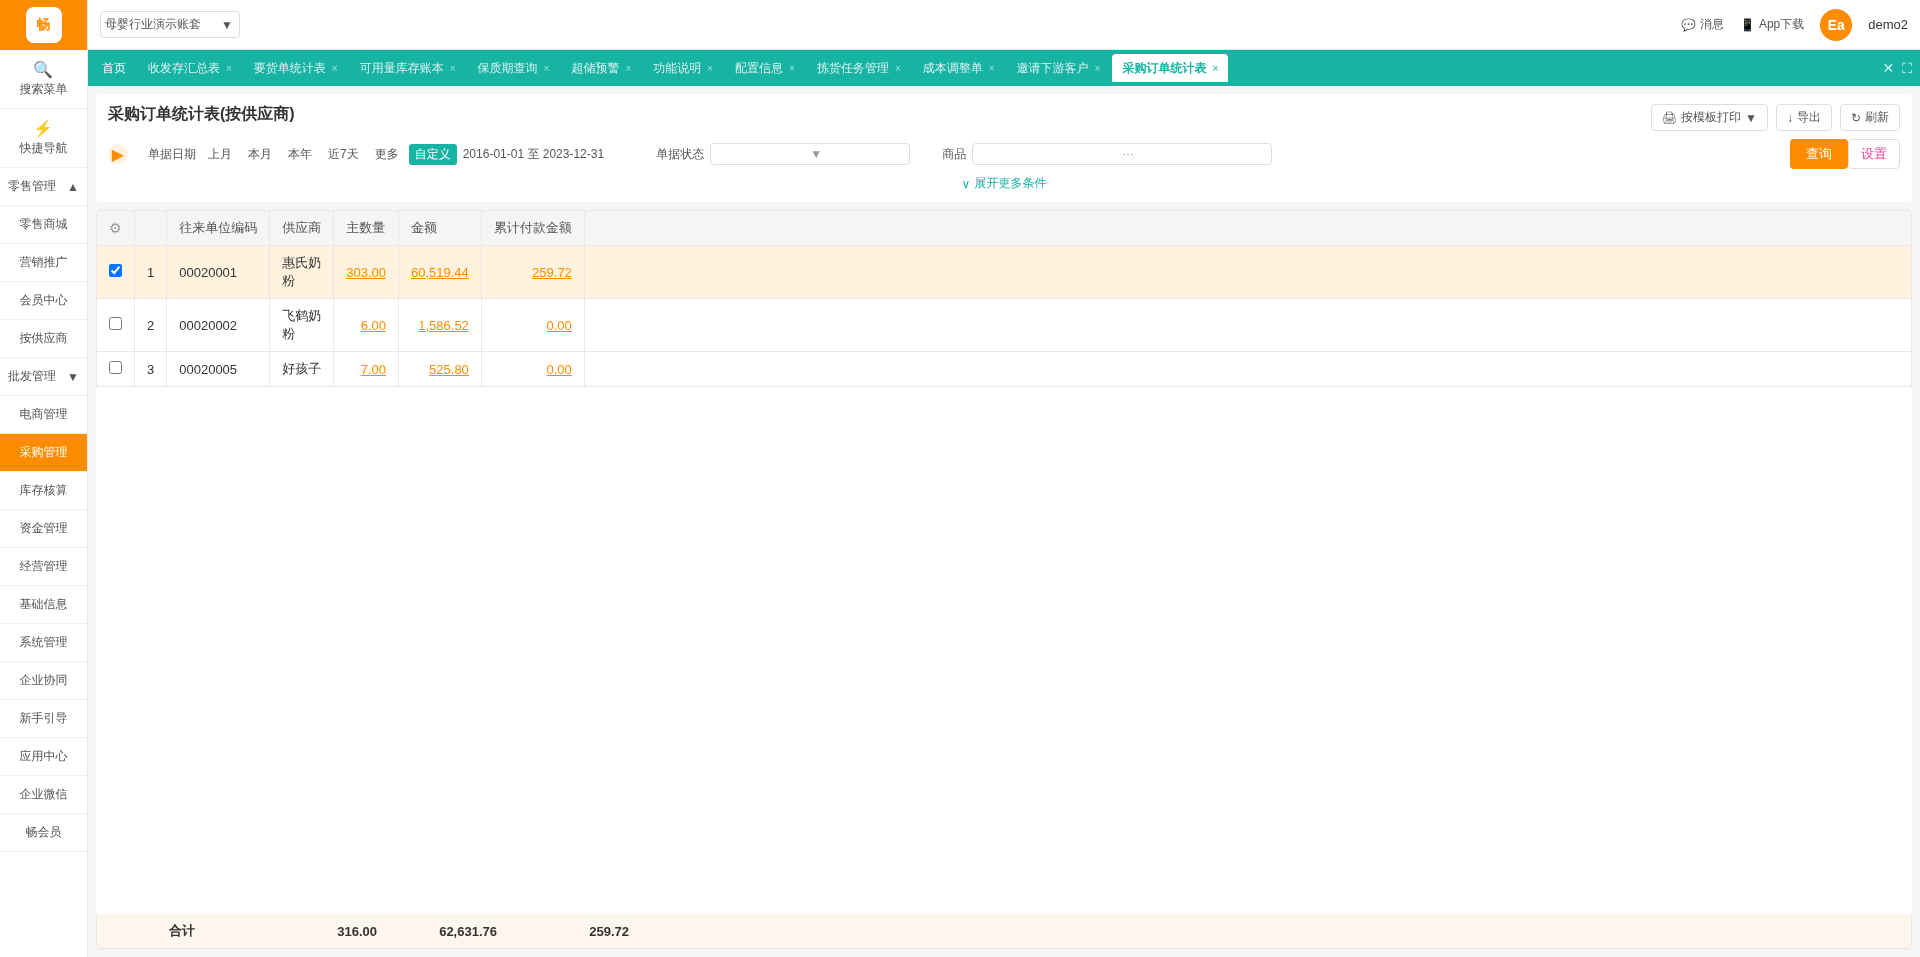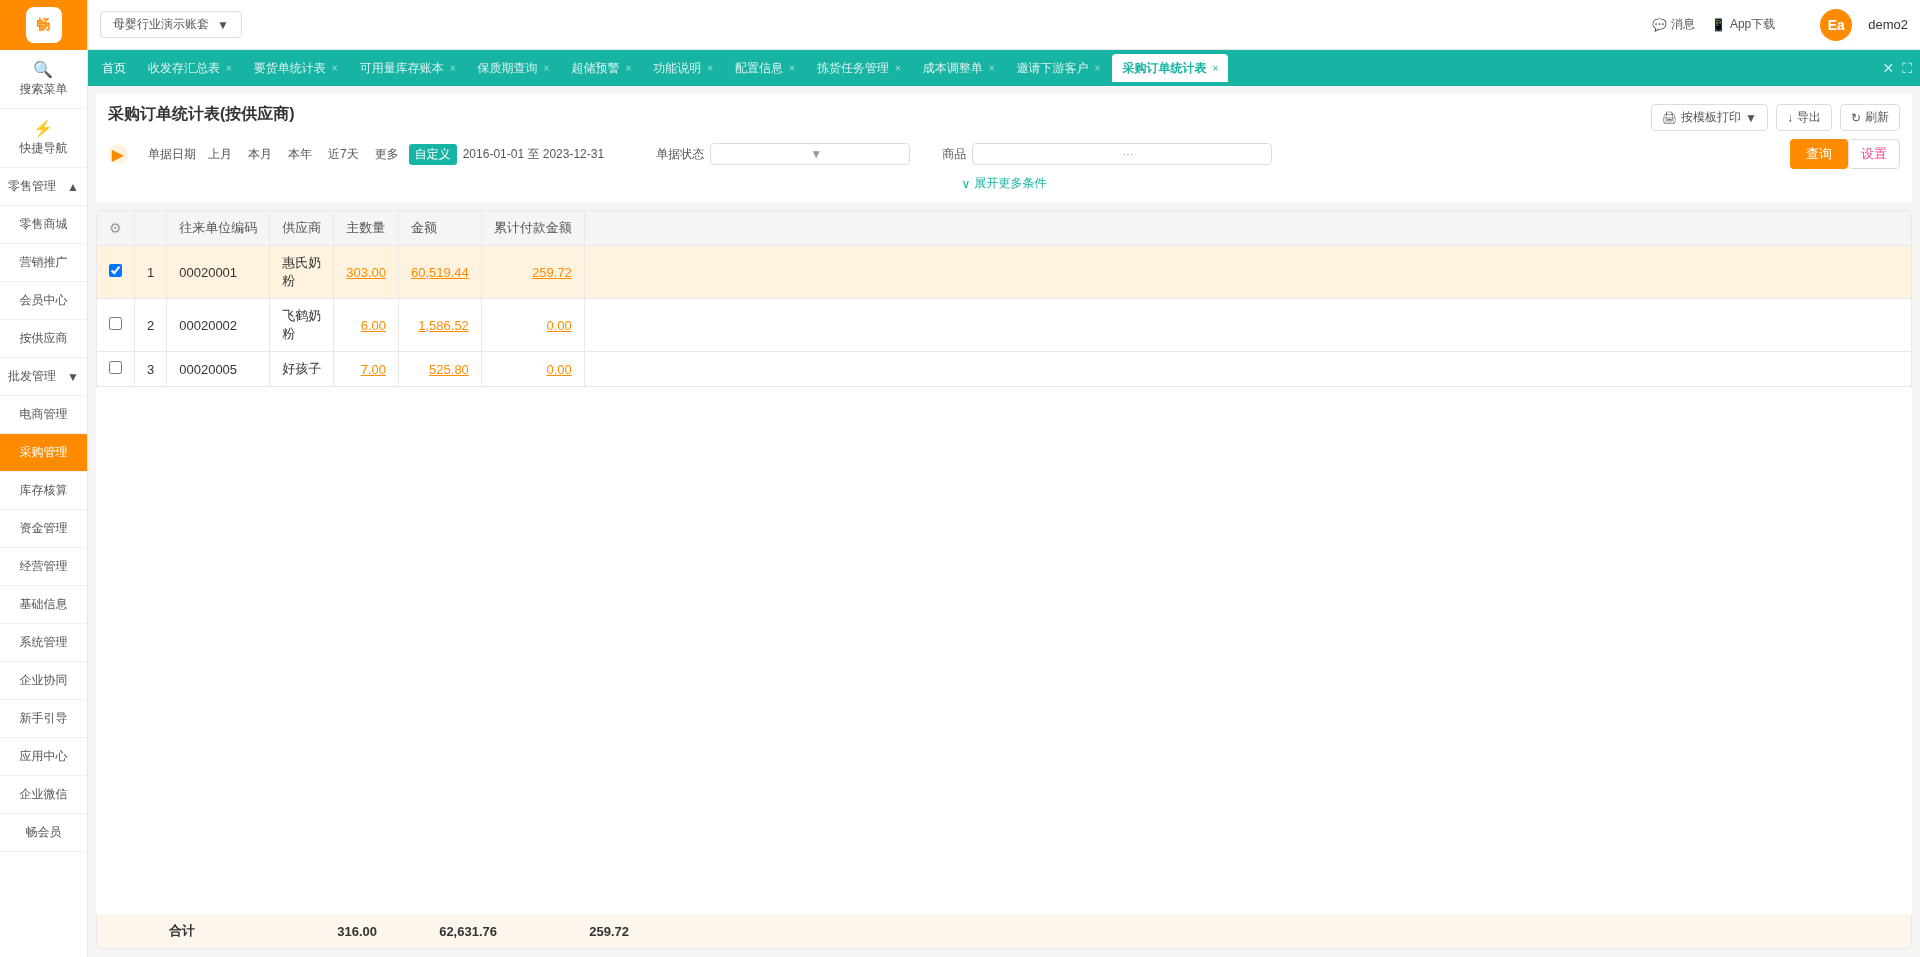--- a/index.html
+++ b/index.html
@@ -13,24 +13,24 @@
     .sidebar-item { padding: 10px 4px; text-align: center; cursor: pointer; color: #555; font-size: 12px; border-bottom: 1px solid #f0f0f0; }
     .sidebar-item.active { color: #fff; background: #ff8c00; }
     .sidebar-item .s-icon { font-size: 16px; margin-bottom: 2px; }
     .sidebar-item-group { display: flex; align-items: center; justify-content: space-between; padding: 10px 8px; cursor: pointer; color: #555; font-size: 12px; border-bottom: 1px solid #f0f0f0; }
 
     
     .main-area { flex: 1; display: flex; flex-direction: column; height: 957px; overflow: hidden; }
 
     
     .top-nav { height: 50px; background: #fff; border-bottom: 1px solid #e8e8e8; display: flex; align-items: center; padding: 0 12px; gap: 8px; flex-shrink: 0; }
-    .store-selector { display: flex; align-items: center; gap: 8px; padding: 4px 12px; border: 1px solid #ddd; border-radius: 4px; cursor: pointer; font-size: 12px; color: #555; min-width: 140px; }
+    .store-selector { display: flex; align-items: center; gap: 20px; padding: 4px 4px; border: 1px solid #ddd; border-radius: 4px; cursor: pointer; font-size: 12px; color: #555; min-width: 140px; }
     .top-nav-actions { margin-left: auto; display: flex; align-items: center; gap: 16px; }
     .top-nav-btn { display: flex; align-items: center; gap: 4px; cursor: pointer; color: #555; font-size: 12px; }
-    .avatar { width: 32px; height: 32px; border-radius: 50%; background: #ff8c00; display: flex; align-items: center; justify-content: center; color: #fff; font-size: 14px; font-weight: bold; margin-left: 29px; }
+    .avatar { width: 32px; height: 32px; border-radius: 50%; background: #ff8c00; display: flex; align-items: center; justify-content: center; color: #fff; font-size: 14px; font-weight: bold; }
 
     
     .tab-bar { height: 36px; background: #17b3a3; display: flex; align-items: center; flex-shrink: 0; overflow-x: auto; padding: 0 4px; gap: 2px; }
     .tab-bar::-webkit-scrollbar { display: none; }
     .tab-item { display: flex; align-items: center; gap: 4px; padding: 0 10px; height: 28px; border-radius: 4px 4px 0 0; cursor: pointer; white-space: nowrap; font-size: 12px; color: rgba(255,255,255,0.85); flex-shrink: 0; }
     .tab-item.active { background: #fff; color: #17b3a3; font-weight: bold; }
     .tab-item.home { background: transparent; color: #fff; }
     .tab-close { font-size: 10px; color: inherit; opacity: 0.7; margin-left: 2px; }
     .tab-bar-actions { margin-left: auto; display: flex; align-items: center; gap: 8px; padding-right: 4px; }
     .tab-bar-action-btn { color: #fff; cursor: pointer; font-size: 14px; opacity: 0.8; }

